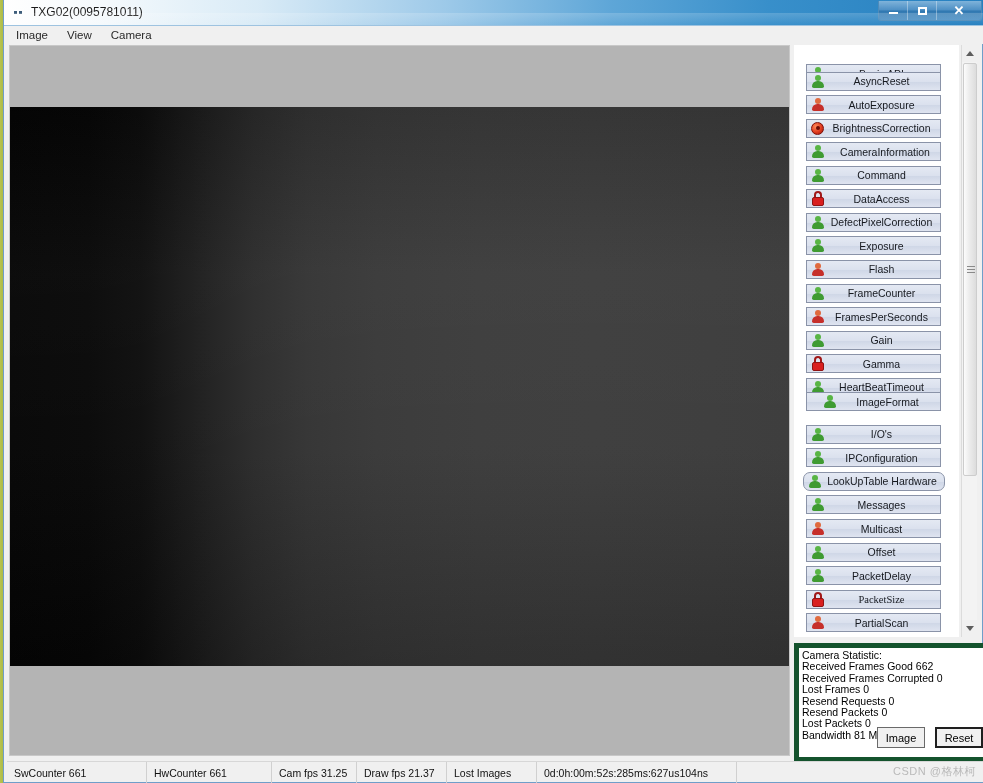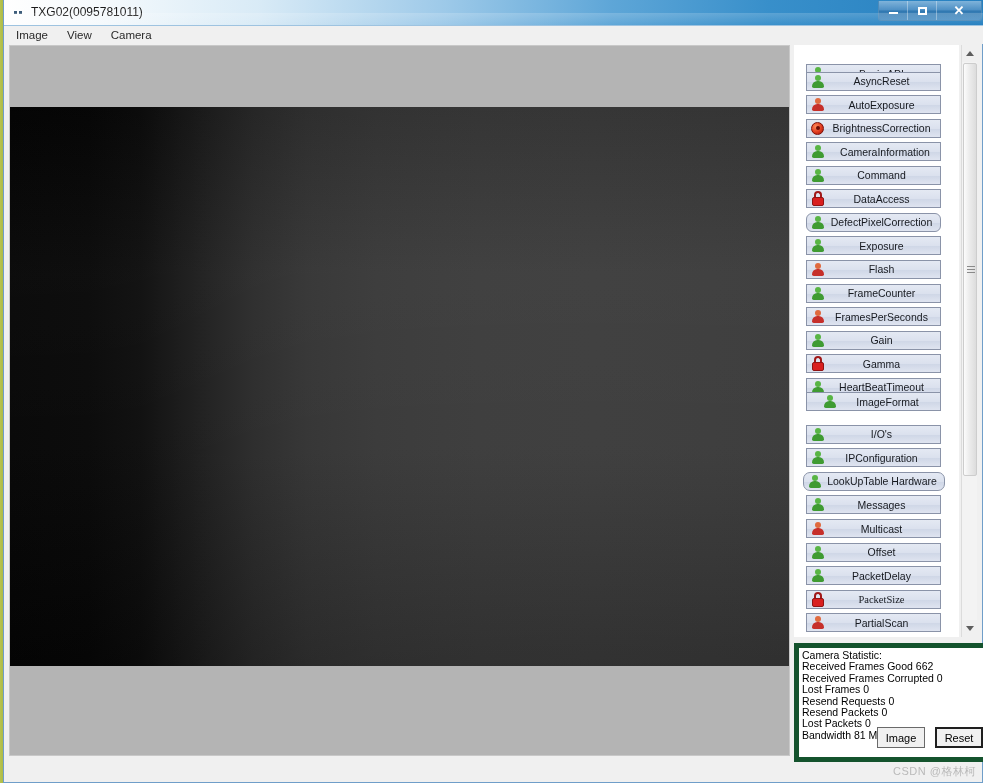--- a/index.html
+++ b/index.html
@@ -357,21 +357,21 @@
         </span>
         <span class="feat-label">Command</span>
       </div>
       <div class="feat-btn" style="top: 144.3px;">
         <span class="feat-icon ic-lock">
           <span class="shackle"></span>
           <span class="bodyl"></span>
         </span>
         <span class="feat-label">DataAccess</span>
       </div>
-      <div class="feat-btn" style="top: 167.85px; border-radius: 6px;">
+      <div class="feat-btn" style="top: 167.85px;">
         <span class="feat-icon ic-person ic-green">
           <span class="head"></span>
           <span class="body"></span>
         </span>
         <span class="feat-label">DefectPixelCorrection</span>
       </div>
       <div class="feat-btn" style="top: 191.4px;">
         <span class="feat-icon ic-person ic-green">
           <span class="head"></span>
           <span class="body"></span>
@@ -518,16 +518,24 @@
         <div>Resend Packets 0</div>
         <div>Lost Packets 0</div>
         <div>Bandwidth 81 MBit/s</div>
       </div>
     <div id="stat-buttons">
       <div class="stat-btn">Image</div>
       <div class="stat-btn focused">Reset</div>
     </div>
   </div>
 
+  <div id="status-bar">
+      <div class="status-cell" style="width: 140px;">SwCounter 661</div>
+      <div class="status-cell" style="width: 125px;">HwCounter 661</div>
+      <div class="status-cell" style="width: 85px;">Cam fps 31.25</div>
+      <div class="status-cell" style="width: 90px;">Draw fps 21.37</div>
+      <div class="status-cell" style="width: 90px;">Lost Images</div>
+      <div class="status-cell" style="width: 200px;">0d:0h:00m:52s:285ms:627us104ns</div>
+    </div>
 
   <div id="watermark">CSDN @格林柯</div>
 
 </div>
 
 </body></html>

